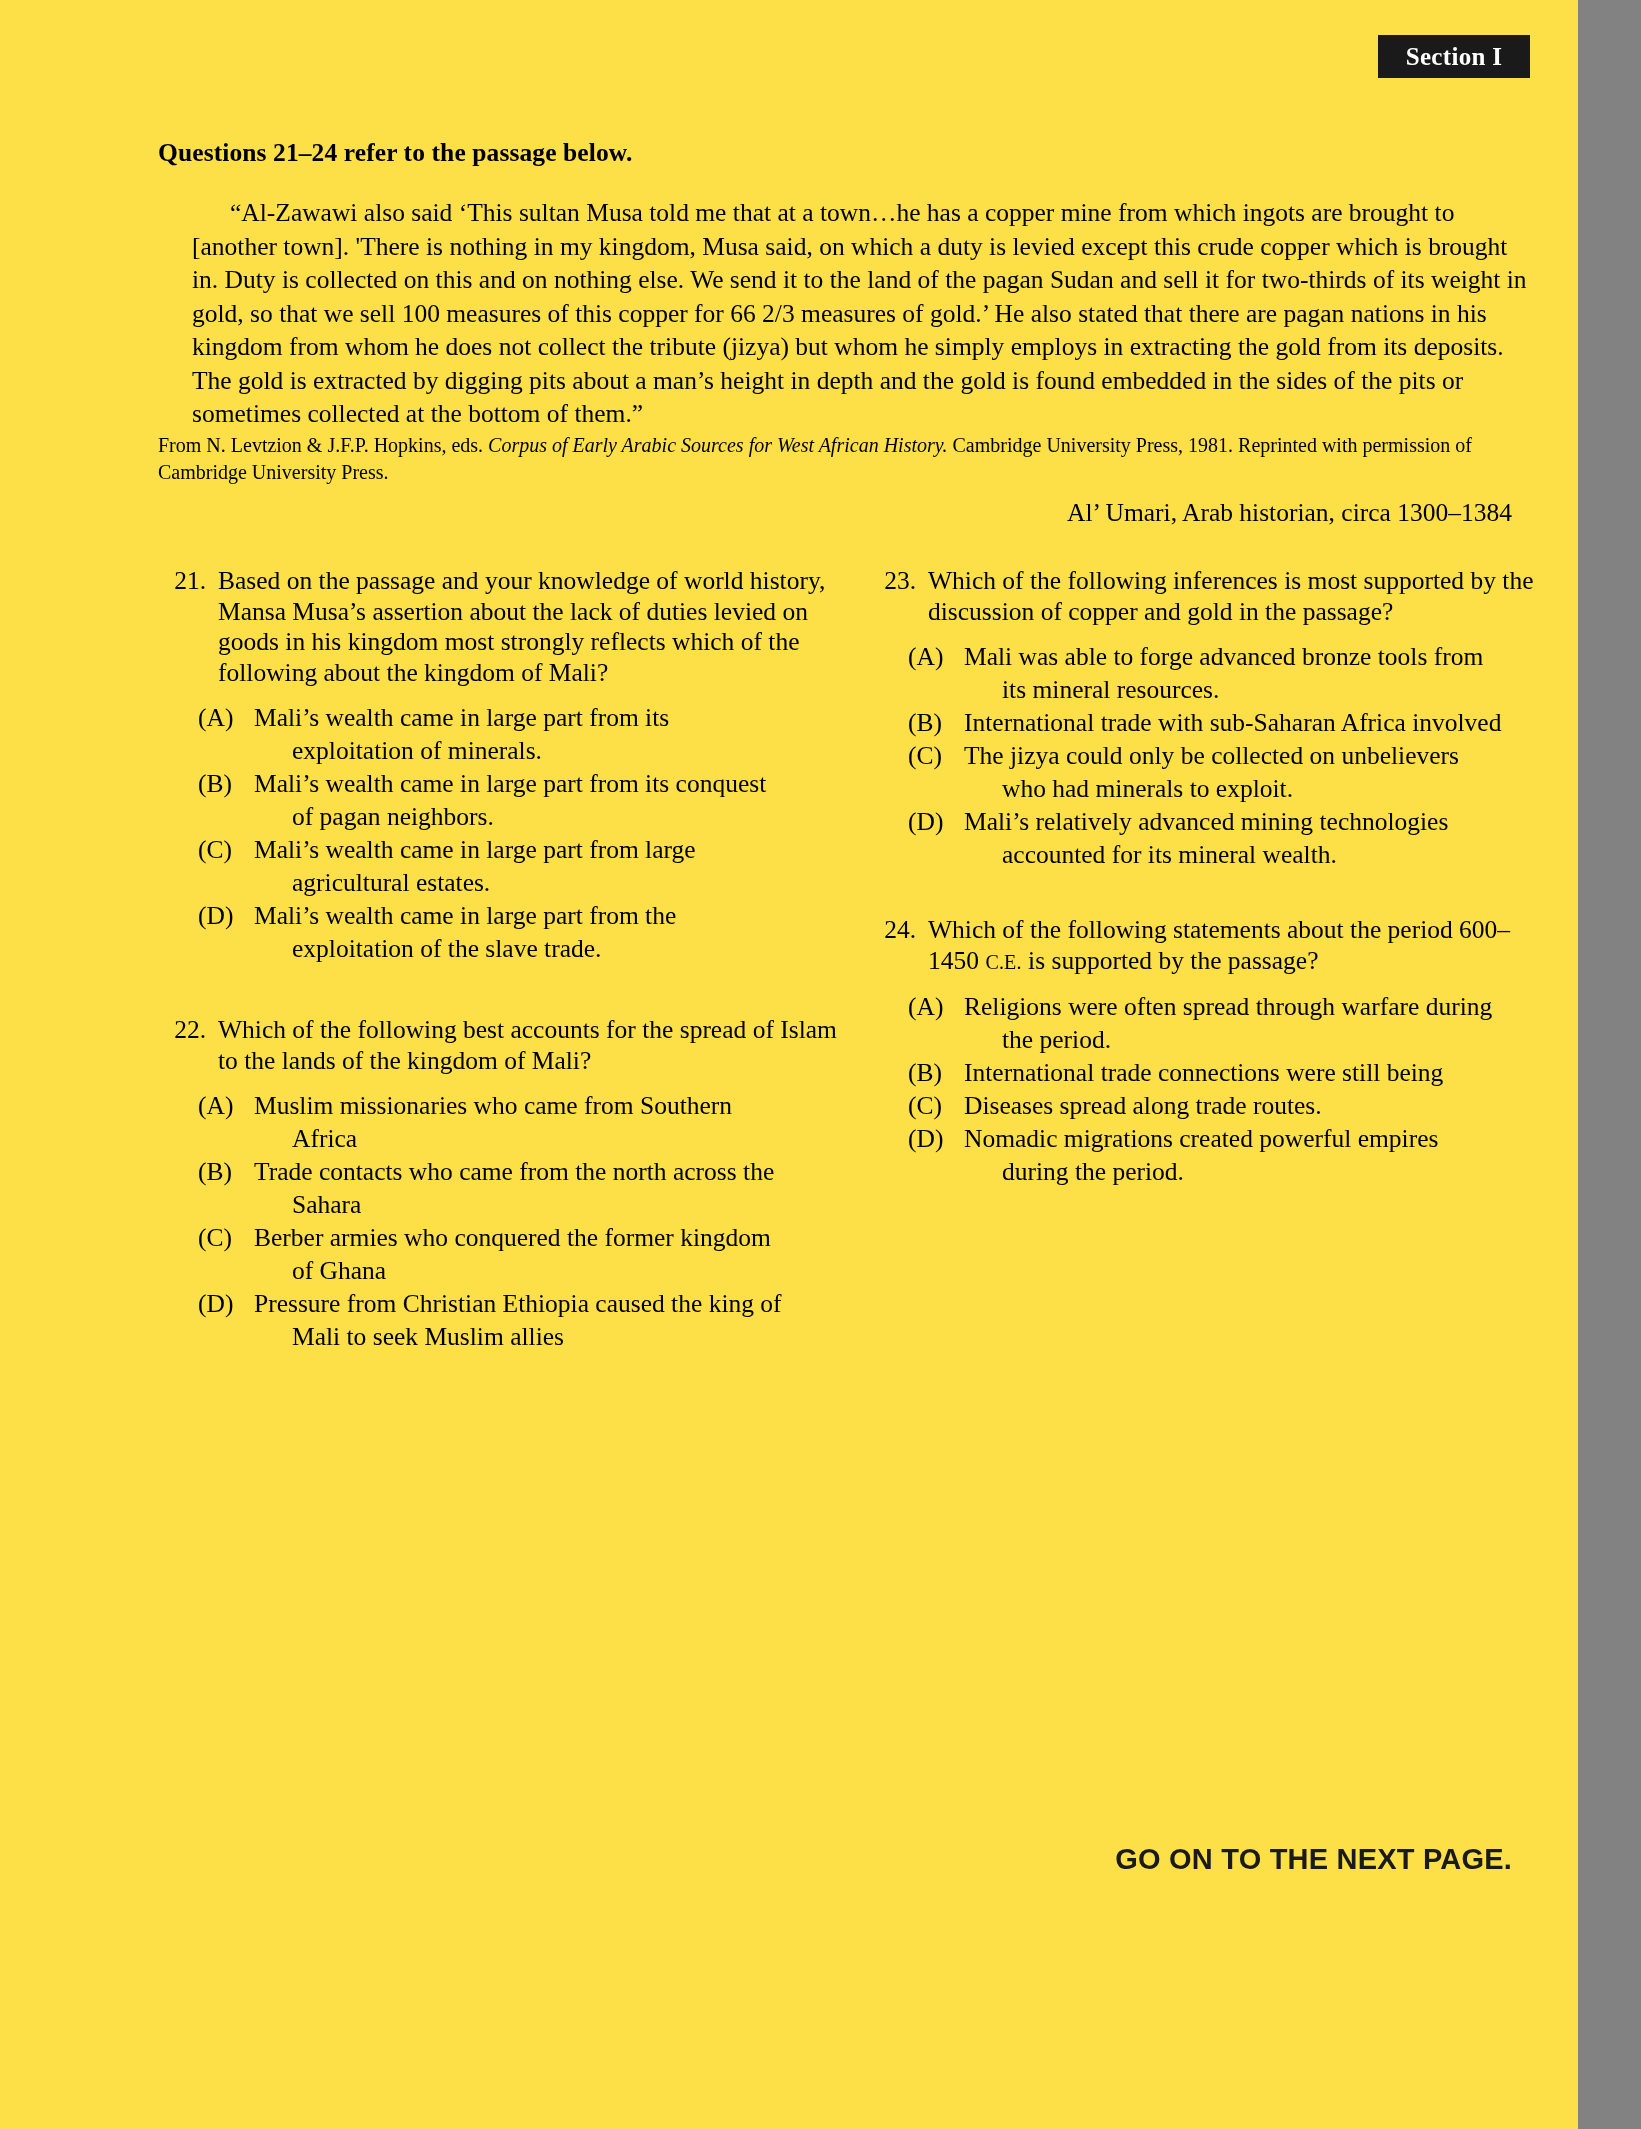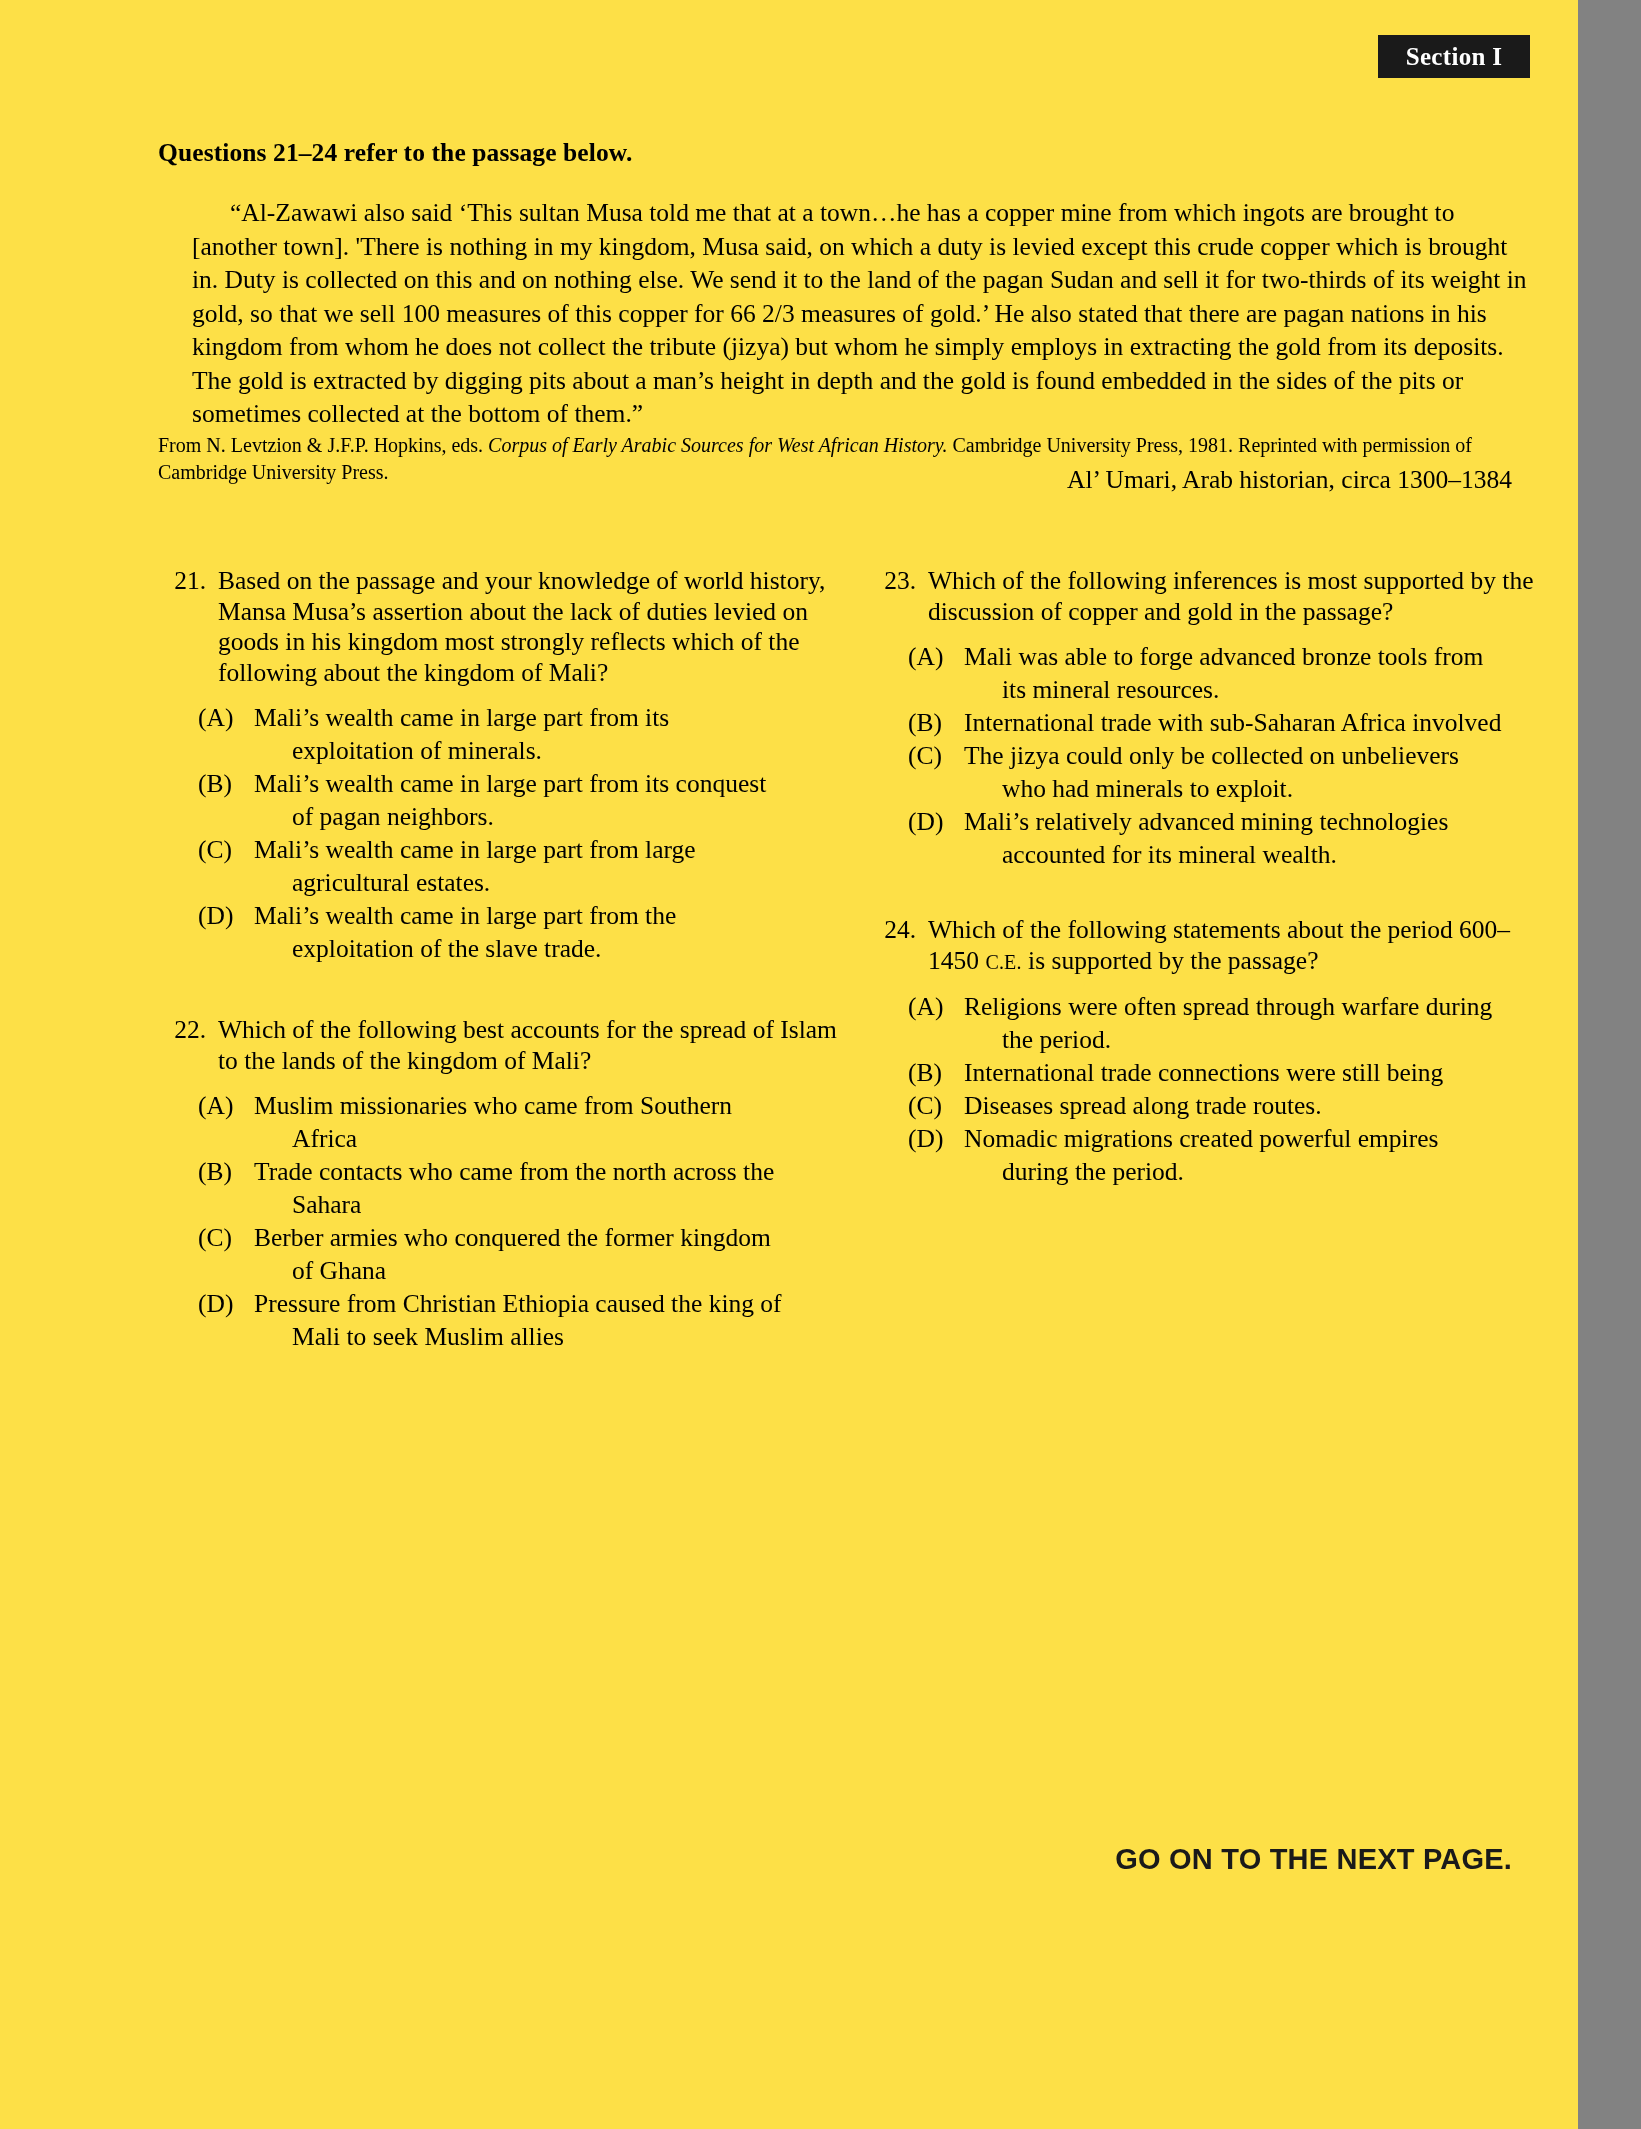--- a/index.html
+++ b/index.html
@@ -78,21 +78,21 @@
     top: 432px;
     left: 158px;
     width: 1335px;
     font-size: 20px;
     line-height: 27px;
   }
   .citation i { font-style: italic; }
 
   .attribution {
     position: absolute;
-    top: 463px;
+    top: 496px;
     left: 167px;
     width: 1345px;
     text-align: right;
     font-size: 25.5px;
     line-height: 33px;
   }
 
   
   .col {
     position: absolute;

